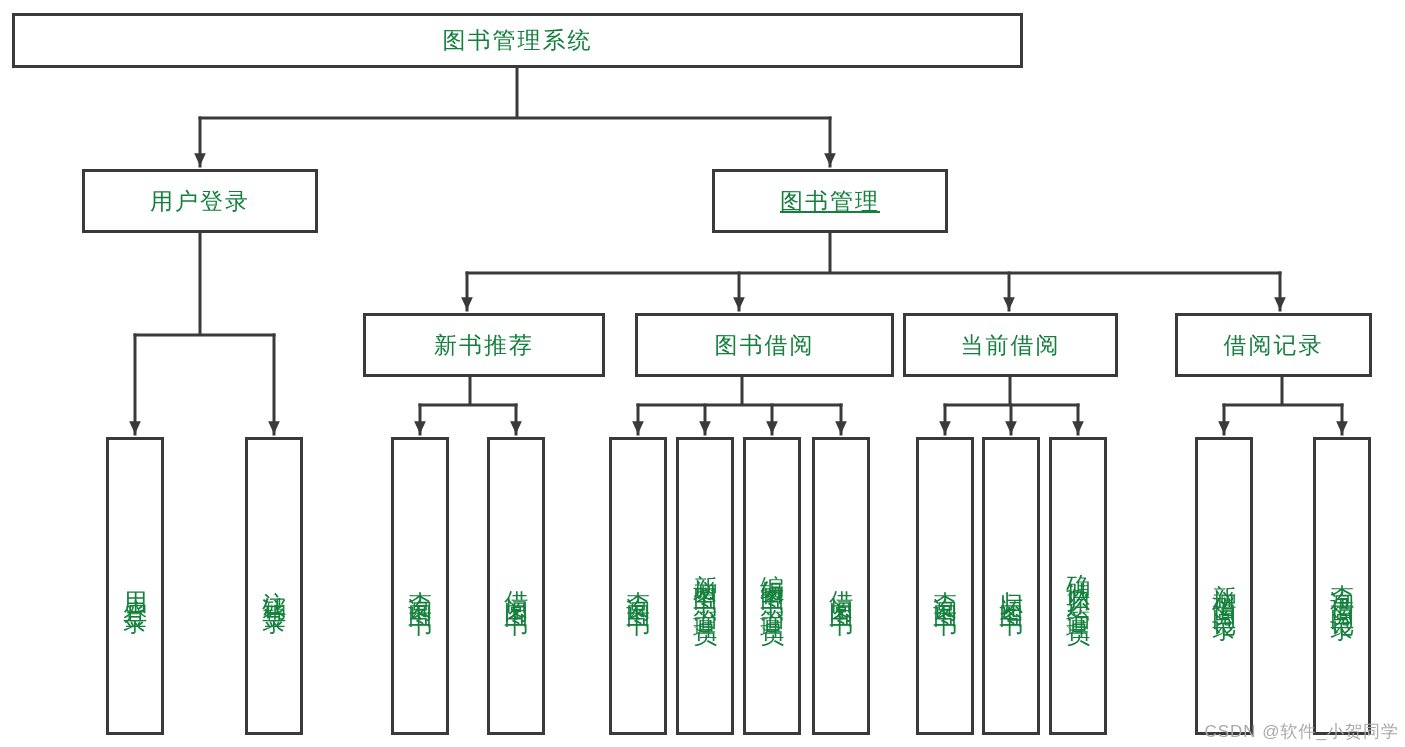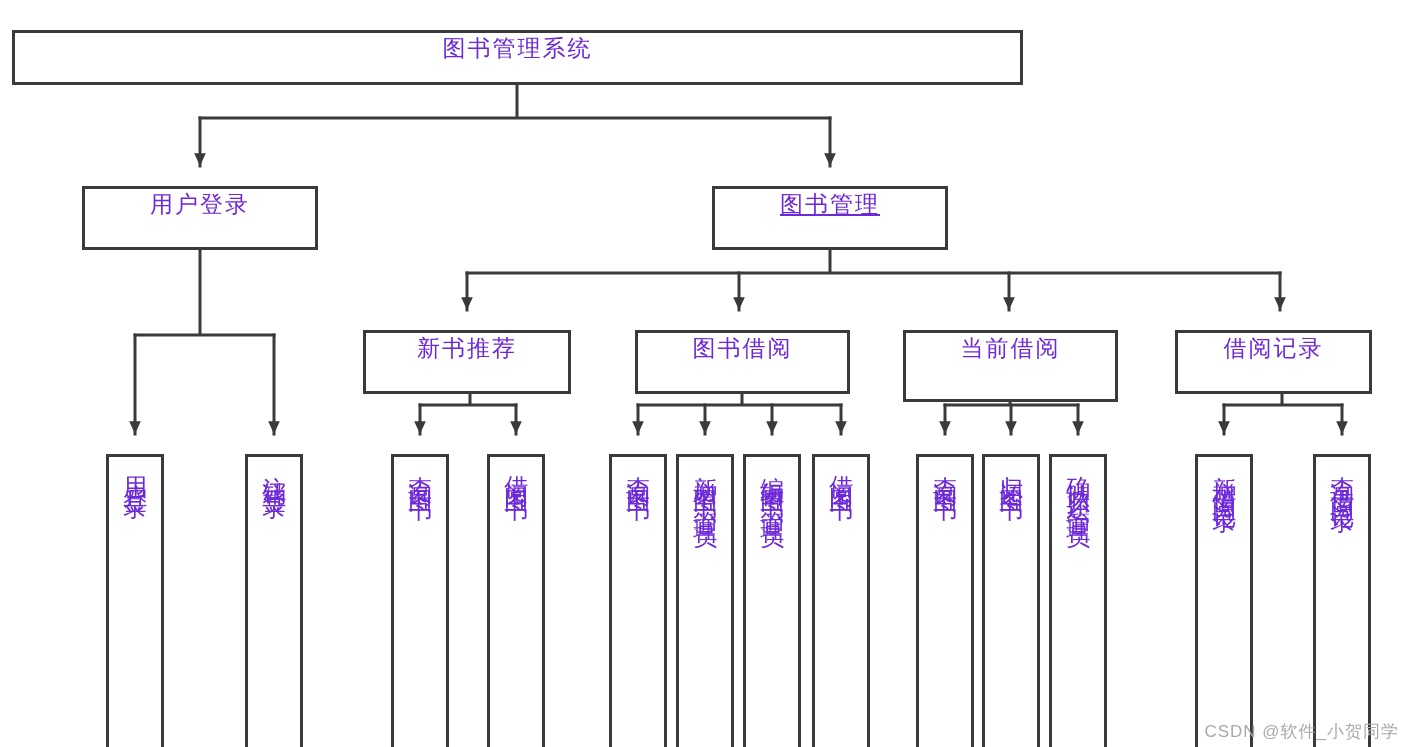--- a/index.html
+++ b/index.html
@@ -22,23 +22,23 @@
     fill: none;
     stroke-linecap: square;
   }
   .connectors marker path { fill: #3a3a3a; stroke: none; }
   .node {
     position: absolute;
     box-sizing: border-box;
     border: 3px solid #3a3a3a;
     background: #ffffff;
     display: flex;
+    align-items: center;
     justify-content: center;
-    color: #6d28d9;
-    margin-top: 17px;
+    color: #15803d;
   }
   .h-node { font-size: 23px; letter-spacing: 2px; }
   .v-node .vlabel {
     writing-mode: vertical-rl;
     text-orientation: mixed;
     font-size: 24px;
     letter-spacing: 7px;
     line-height: 1.1;
     white-space: nowrap;
   }
@@ -101,27 +101,27 @@
     <span>图书管理系统</span>
   </div>
 
   <div class="node h-node" style="left:82px; top:169px; width:236px; height:64px;">
     <span>用户登录</span>
   </div>
   <div class="node h-node" style="left:712px; top:169px; width:236px; height:64px;text-decoration:underline;">
     <span>图书管理</span>
   </div>
 
-  <div class="node h-node" style="left:363px; top:313px; width:208px; height:64px;">
+  <div class="node h-node" style="left:363px; top:313px; width:242px; height:64px;">
     <span>新书推荐</span>
   </div>
-  <div class="node h-node" style="left:635px; top:313px; width:215px; height:64px;">
+  <div class="node h-node" style="left:635px; top:313px; width:259px; height:64px;">
     <span>图书借阅</span>
   </div>
-  <div class="node h-node" style="left:903px; top:313px; width:215px; height:72px;">
+  <div class="node h-node" style="left:903px; top:313px; width:215px; height:64px;">
     <span>当前借阅</span>
   </div>
   <div class="node h-node" style="left:1175px; top:313px; width:197px; height:64px;">
     <span>借阅记录</span>
   </div>
 
   <div class="node v-node" style="left:106px; top:437px; width:58px; height:298px;">
     <span class="vlabel">用户登录</span>
   </div>
   <div class="node v-node" style="left:245px; top:437px; width:58px; height:298px;">

